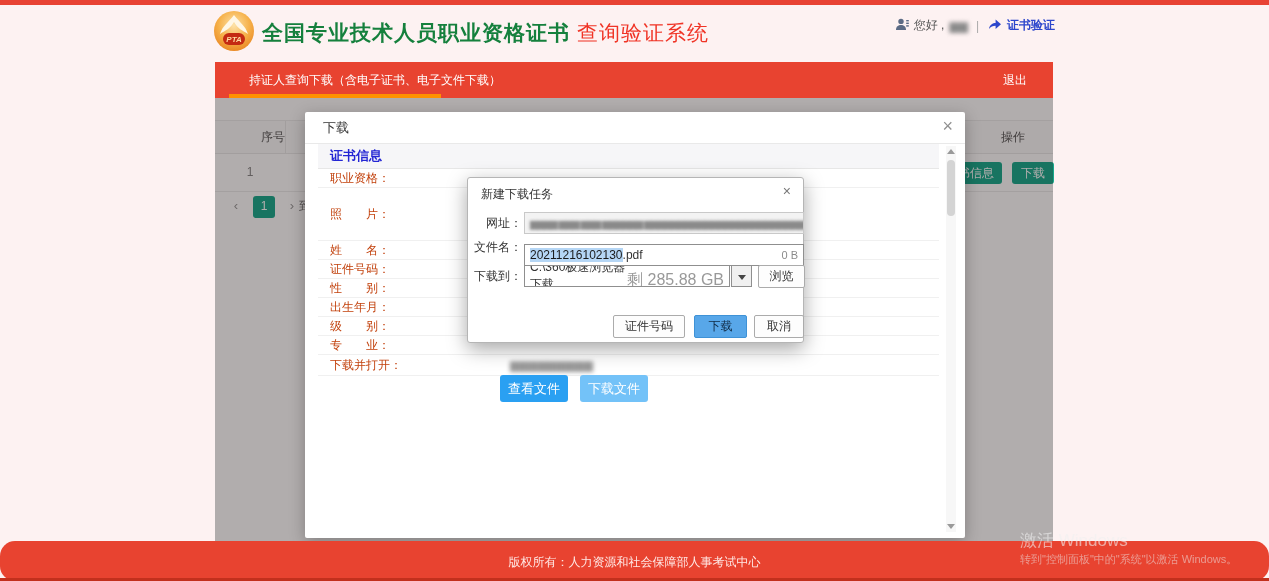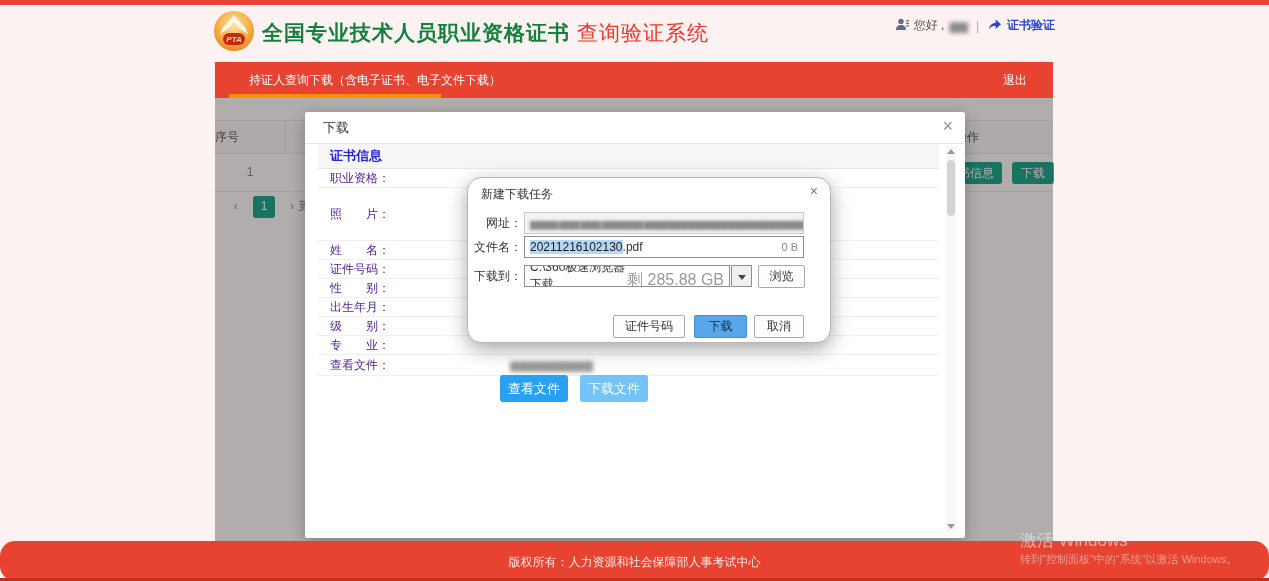--- a/index.html
+++ b/index.html
@@ -17,48 +17,48 @@
   .verify{color:#2c46cc;font-weight:bold;cursor:pointer;}
   .sep{color:#aaa;margin:0 3px;}
   
   .navbar{position:absolute;left:215px;top:62px;width:838px;height:36px;background:#e84330;}
   .nav-tab{position:absolute;left:34px;top:0;line-height:36px;font-size:12px;color:#fff;cursor:pointer;}
   .nav-underline{position:absolute;left:14px;bottom:0;width:212px;height:4px;background:#ff9100;}
   .nav-logout{position:absolute;right:26px;top:0;line-height:36px;font-size:12px;color:#fff;cursor:pointer;}
   
   .card{position:absolute;left:215px;top:98px;width:838px;height:443px;background:#ffffff;}
   .thead{position:absolute;left:0;top:22px;width:838px;height:34px;background:#fafafa;border-top:1px solid #ececec;border-bottom:1px solid #e8e8e8;box-sizing:border-box;}
-  .th{position:absolute;top:0;line-height:33px;font-size:12px;color:#555;text-align:left;}
+  .th{position:absolute;top:0;line-height:33px;font-size:12px;color:#555;text-align:right;}
   .col-div{position:absolute;left:70px;top:0;width:1px;height:33px;background:#e8e8e8;}
   .trow{position:absolute;left:0;top:56px;width:838px;height:38px;border-bottom:1px solid #ebebeb;box-sizing:border-box;}
   .td-idx{position:absolute;left:0;top:0;width:70px;line-height:37px;text-align:center;font-size:12px;color:#888;}
   .btn-teal{position:absolute;height:22px;line-height:22px;background:#17a98c;color:#fff;font-size:12px;text-align:center;border-radius:3px;cursor:pointer;}
   .pager{position:absolute;left:0;top:98px;height:24px;}
   .pg{position:absolute;top:0;width:22px;height:22px;line-height:20px;text-align:center;font-size:13px;color:#999;cursor:pointer;}
   .pg-active{background:#17a98c;color:#fff;border-radius:3px;font-size:12px;}
   .pg-jump{position:absolute;top:2px;font-size:12px;color:#777;}
   
   .overlay{position:absolute;left:215px;top:98px;width:838px;height:443px;background:rgba(25,15,15,0.34);}
   
   .modal{position:absolute;left:305px;top:112px;width:660px;height:426px;background:#fff;border-radius:2px;box-shadow:0 4px 16px rgba(0,0,0,0.28);}
   .modal-titlebar{position:absolute;left:0;top:0;width:100%;height:32px;border-bottom:1px solid #e9e9e9;box-sizing:border-box;}
   .modal-title{position:absolute;left:18px;top:0;line-height:32px;font-size:13px;color:#333;}
   .close-x{position:absolute;right:12px;top:5px;font-size:18px;color:#909090;cursor:pointer;line-height:18px;}
   .panel{position:absolute;left:13px;top:32px;width:621px;}
   .sec-head{height:24px;line-height:24px;background:#f6f6f8;color:#2426d4;font-weight:bold;font-size:13px;padding-left:12px;border-bottom:1px solid #e7e7e7;}
   .frow{position:relative;border-bottom:1px solid #f0f0f0;background:#fff;}
-  .flabel{position:absolute;left:12px;top:50%;transform:translateY(-50%);font-size:12px;color:#4c1d95;white-space:pre;}
+  .flabel{position:absolute;left:12px;top:50%;transform:translateY(-50%);font-size:12px;color:#c2410c;white-space:pre;}
   .fvalue{position:absolute;left:192px;top:50%;transform:translateY(-50%);font-size:12px;color:#9a9a9a;filter:blur(2px);}
   .btn-blue{position:absolute;height:27px;line-height:27px;width:68px;text-align:center;color:#fff;font-size:13px;border-radius:3px;cursor:pointer;}
   .mscroll{position:absolute;left:641px;top:34px;width:10px;height:386px;background:#f7f7f7;}
   .mthumb{position:absolute;left:1px;top:14px;width:8px;height:56px;background:#d4d4d4;border-radius:4px;cursor:pointer;}
   .tri-up{width:0;height:0;border-left:4px solid transparent;border-right:4px solid transparent;border-bottom:5px solid #9a9a9a;position:absolute;left:1px;top:3px;cursor:pointer;}
   .tri-down{width:0;height:0;border-left:4px solid transparent;border-right:4px solid transparent;border-top:5px solid #9a9a9a;position:absolute;left:1px;bottom:3px;cursor:pointer;}
   
-  .dialog{position:absolute;left:467px;top:177px;width:364px;height:166px;background:#fff;border:1px solid #b5b5b5;border-radius:14px;box-shadow:0 6px 20px rgba(0,0,0,0.35);box-sizing:border-box;}
+  .dialog{position:absolute;left:467px;top:177px;width:337px;height:166px;background:#fff;border:1px solid #b5b5b5;border-radius:3px;box-shadow:0 6px 20px rgba(0,0,0,0.35);box-sizing:border-box;}
   .dlg-title{position:absolute;left:13px;top:8px;font-size:12px;color:#333;}
   .dlg-close{position:absolute;right:12px;top:5px;font-size:14px;color:#777;cursor:pointer;}
   .dlg-label{position:absolute;font-size:12px;color:#333;text-align:right;line-height:22px;}
   .dlg-input{position:absolute;height:22px;box-sizing:border-box;border:1px solid #8f8f8f;background:#fff;display:flex;align-items:center;font-size:12px;color:#333;overflow:hidden;}
   .dlg-input.disabled{background:#f3f3f3;border-color:#c9c9c9;}
   .url-blur{font-size:10px;color:#8a8a8a;filter:blur(1.5px);white-space:nowrap;padding:0 5px;letter-spacing:-1px;}
   .sel-text{background:#b5d6f5;color:#1a1a1a;}
   .fsize{margin-left:auto;color:#8a8a8a;font-size:11px;padding-right:5px;}
   .free{margin-left:auto;color:#999;font-size:16px;padding-right:5px;white-space:nowrap;margin-top:8px;}
   .caret-btn{position:absolute;width:21px;height:22px;box-sizing:border-box;border:1px solid #8f8f8f;background:#f0f0f0;cursor:pointer;}
@@ -173,21 +173,21 @@
       <div class="frow" style="height:18px;">
         <span class="flabel">出生年月：</span>
       </div>
       <div class="frow" style="height:18px;">
         <span class="flabel">级　　别：</span>
       </div>
       <div class="frow" style="height:18px;">
         <span class="flabel">专　　业：</span>
       </div>
       <div class="frow" style="height:20px;">
-        <span class="flabel">查看文件：</span>
+        <span class="flabel">下载并打开：</span>
         <span class="fvalue">▆▆▆▆▆▆▆▆▆</span>
       </div>
     </div>
     <div class="btn-blue" style="left:195px;top:263px;background:#2aa0f2;">查看文件</div>
     <div class="btn-blue" style="left:275px;top:263px;background:#73c2f8;">下载文件</div>
     <div class="mscroll">
       <div class="tri-up"></div>
       <div class="mthumb"></div>
       <div class="tri-down"></div>
     </div>
@@ -196,21 +196,21 @@
   <div class="dialog">
     <span class="dlg-title">新建下载任务</span>
     <span class="dlg-close">×</span>
 
     <span class="dlg-label" style="left:10px;top:34px;width:44px;">网址：</span>
     <div class="dlg-input disabled" style="left:56px;top:34px;width:280px;">
       <span class="url-blur">▆▆▆▆ ▆▆▆ ▆▆▆ ▆▆▆▆▆▆ ▆▆▆▆▆▆▆▆▆▆▆▆▆▆▆▆▆▆▆▆▆▆▆▆</span>
     </div>
 
     <span class="dlg-label" style="left:6px;top:58px;width:48px;">文件名：</span>
-    <div class="dlg-input" style="left:56px;top:58px;width:280px;padding-left:5px;">
+    <div class="dlg-input" style="left:56px;top:66px;width:280px;padding-left:5px;">
       <span class="sel-text">20211216102130</span>
       <span>.pdf</span>
       <span class="fsize">0 B</span>
     </div>
 
     <span class="dlg-label" style="left:6px;top:87px;width:48px;">下载到：</span>
     <div class="dlg-input" style="left:56px;top:87px;width:206px;padding-left:5px;">
       <span>C:\360极速浏览器下载</span>
       <span class="free">剩 285.88 GB</span>
     </div>

